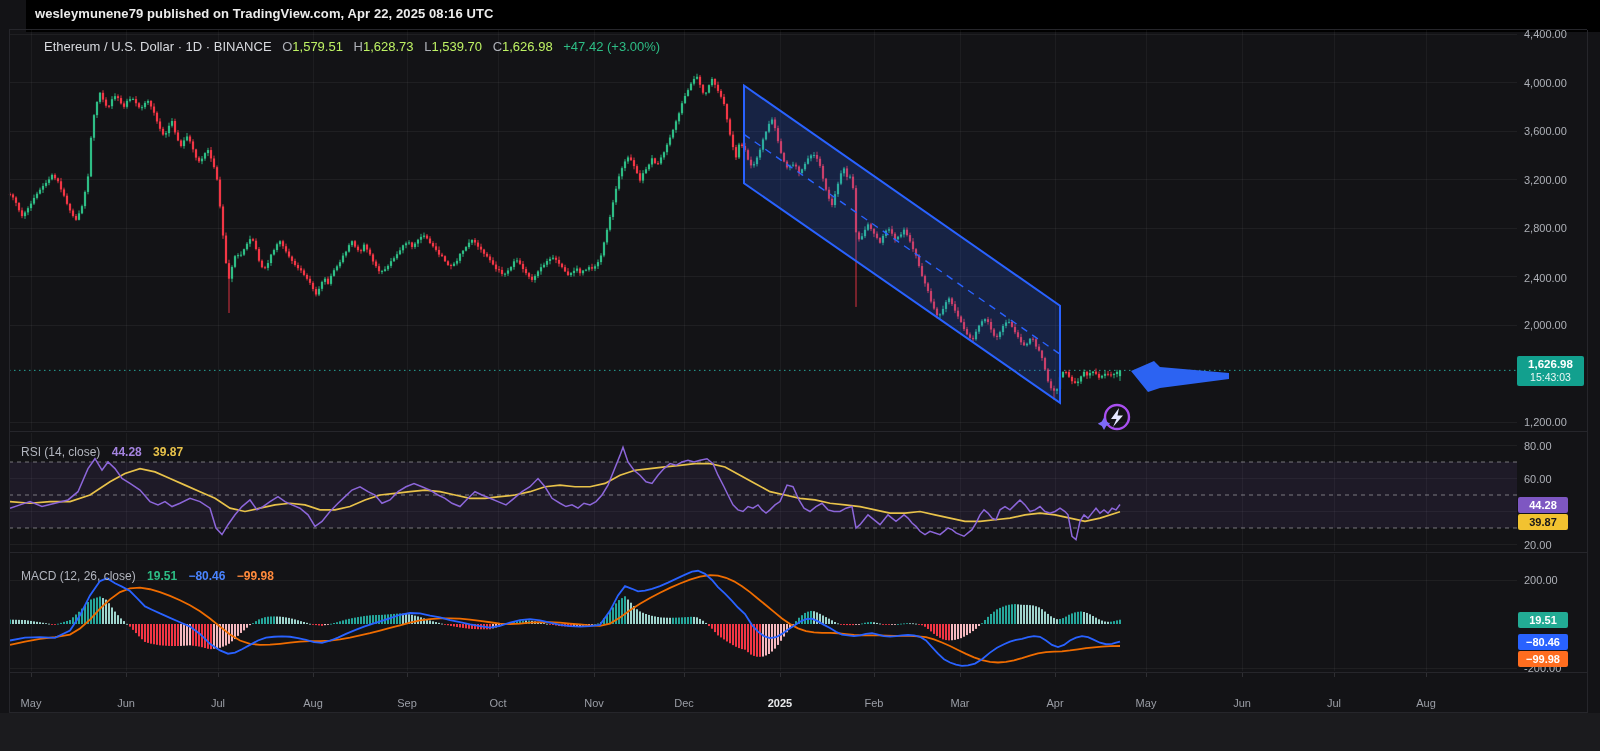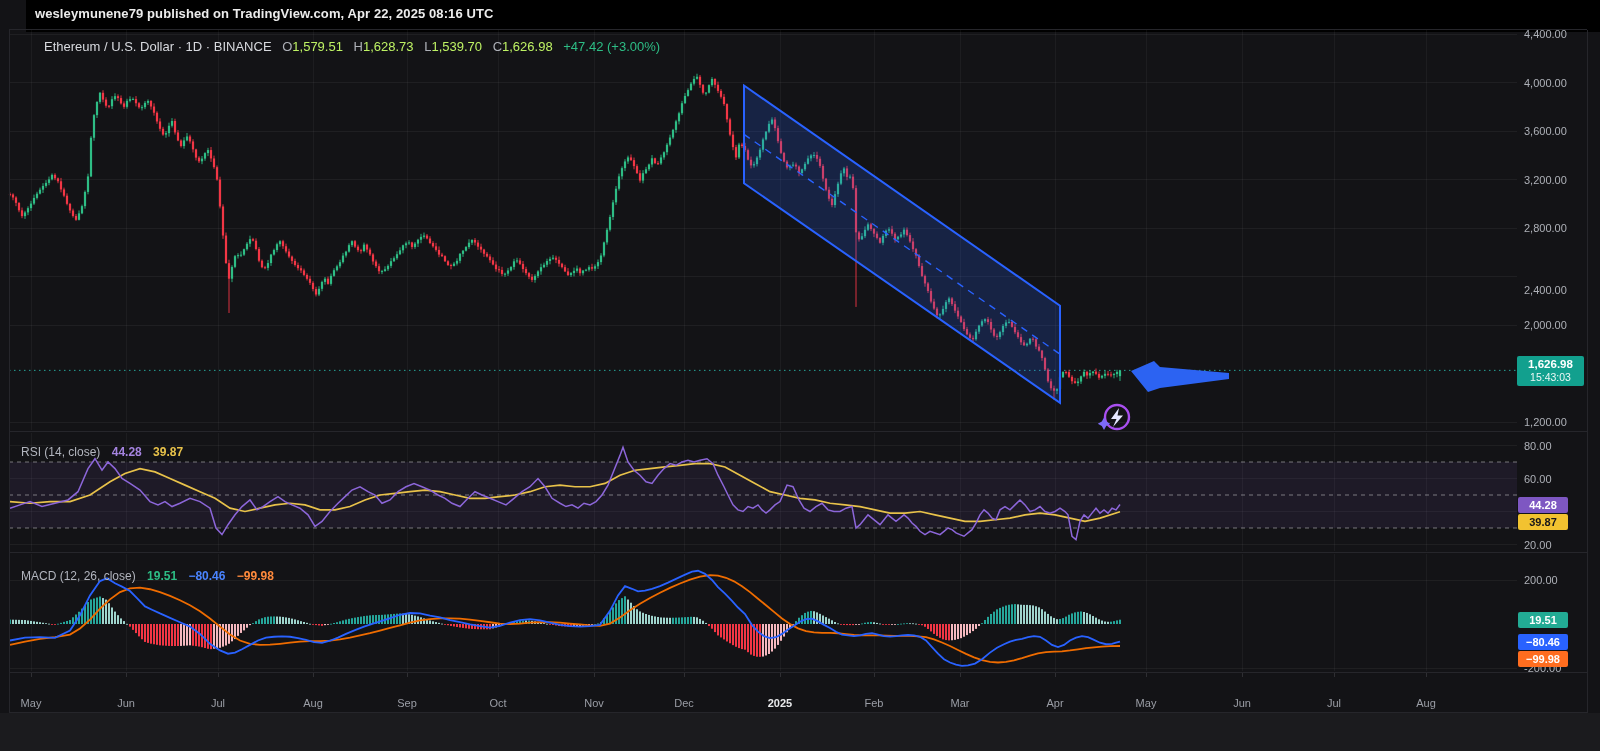--- a/index.html
+++ b/index.html
@@ -1299,21 +1299,21 @@
     <span class="v-m2">−80.46</span>
     <span class="v-m3">−99.98</span>
   </div>
 
   <div id="price-axis">
       <div class="axis-label" style="top: 28px;">4,400.00</div>
       <div class="axis-label" style="top: 76.52px;">4,000.00</div>
       <div class="axis-label" style="top: 125.04px;">3,600.00</div>
       <div class="axis-label" style="top: 173.56px;">3,200.00</div>
       <div class="axis-label" style="top: 222.08px;">2,800.00</div>
-      <div class="axis-label" style="top: 284px;">2,400.00</div>
+      <div class="axis-label" style="top: 272px;">2,400.00</div>
       <div class="axis-label" style="top: 319.12px;">2,000.00</div>
       <div class="axis-label" style="top: 416.16px;">1,200.00</div>
       <div class="axis-label" style="top: 439.5px;">80.00</div>
       <div class="axis-label" style="top: 472.5px;">60.00</div>
       <div class="axis-label" style="top: 538.5px;">20.00</div>
       <div class="axis-label" style="top: 574px;">200.00</div>
       <div class="axis-label" style="top: 662px;">-200.00</div>
     </div>
   <div id="time-axis">
       <div class="time-label" style="left: 31px;">May</div>

